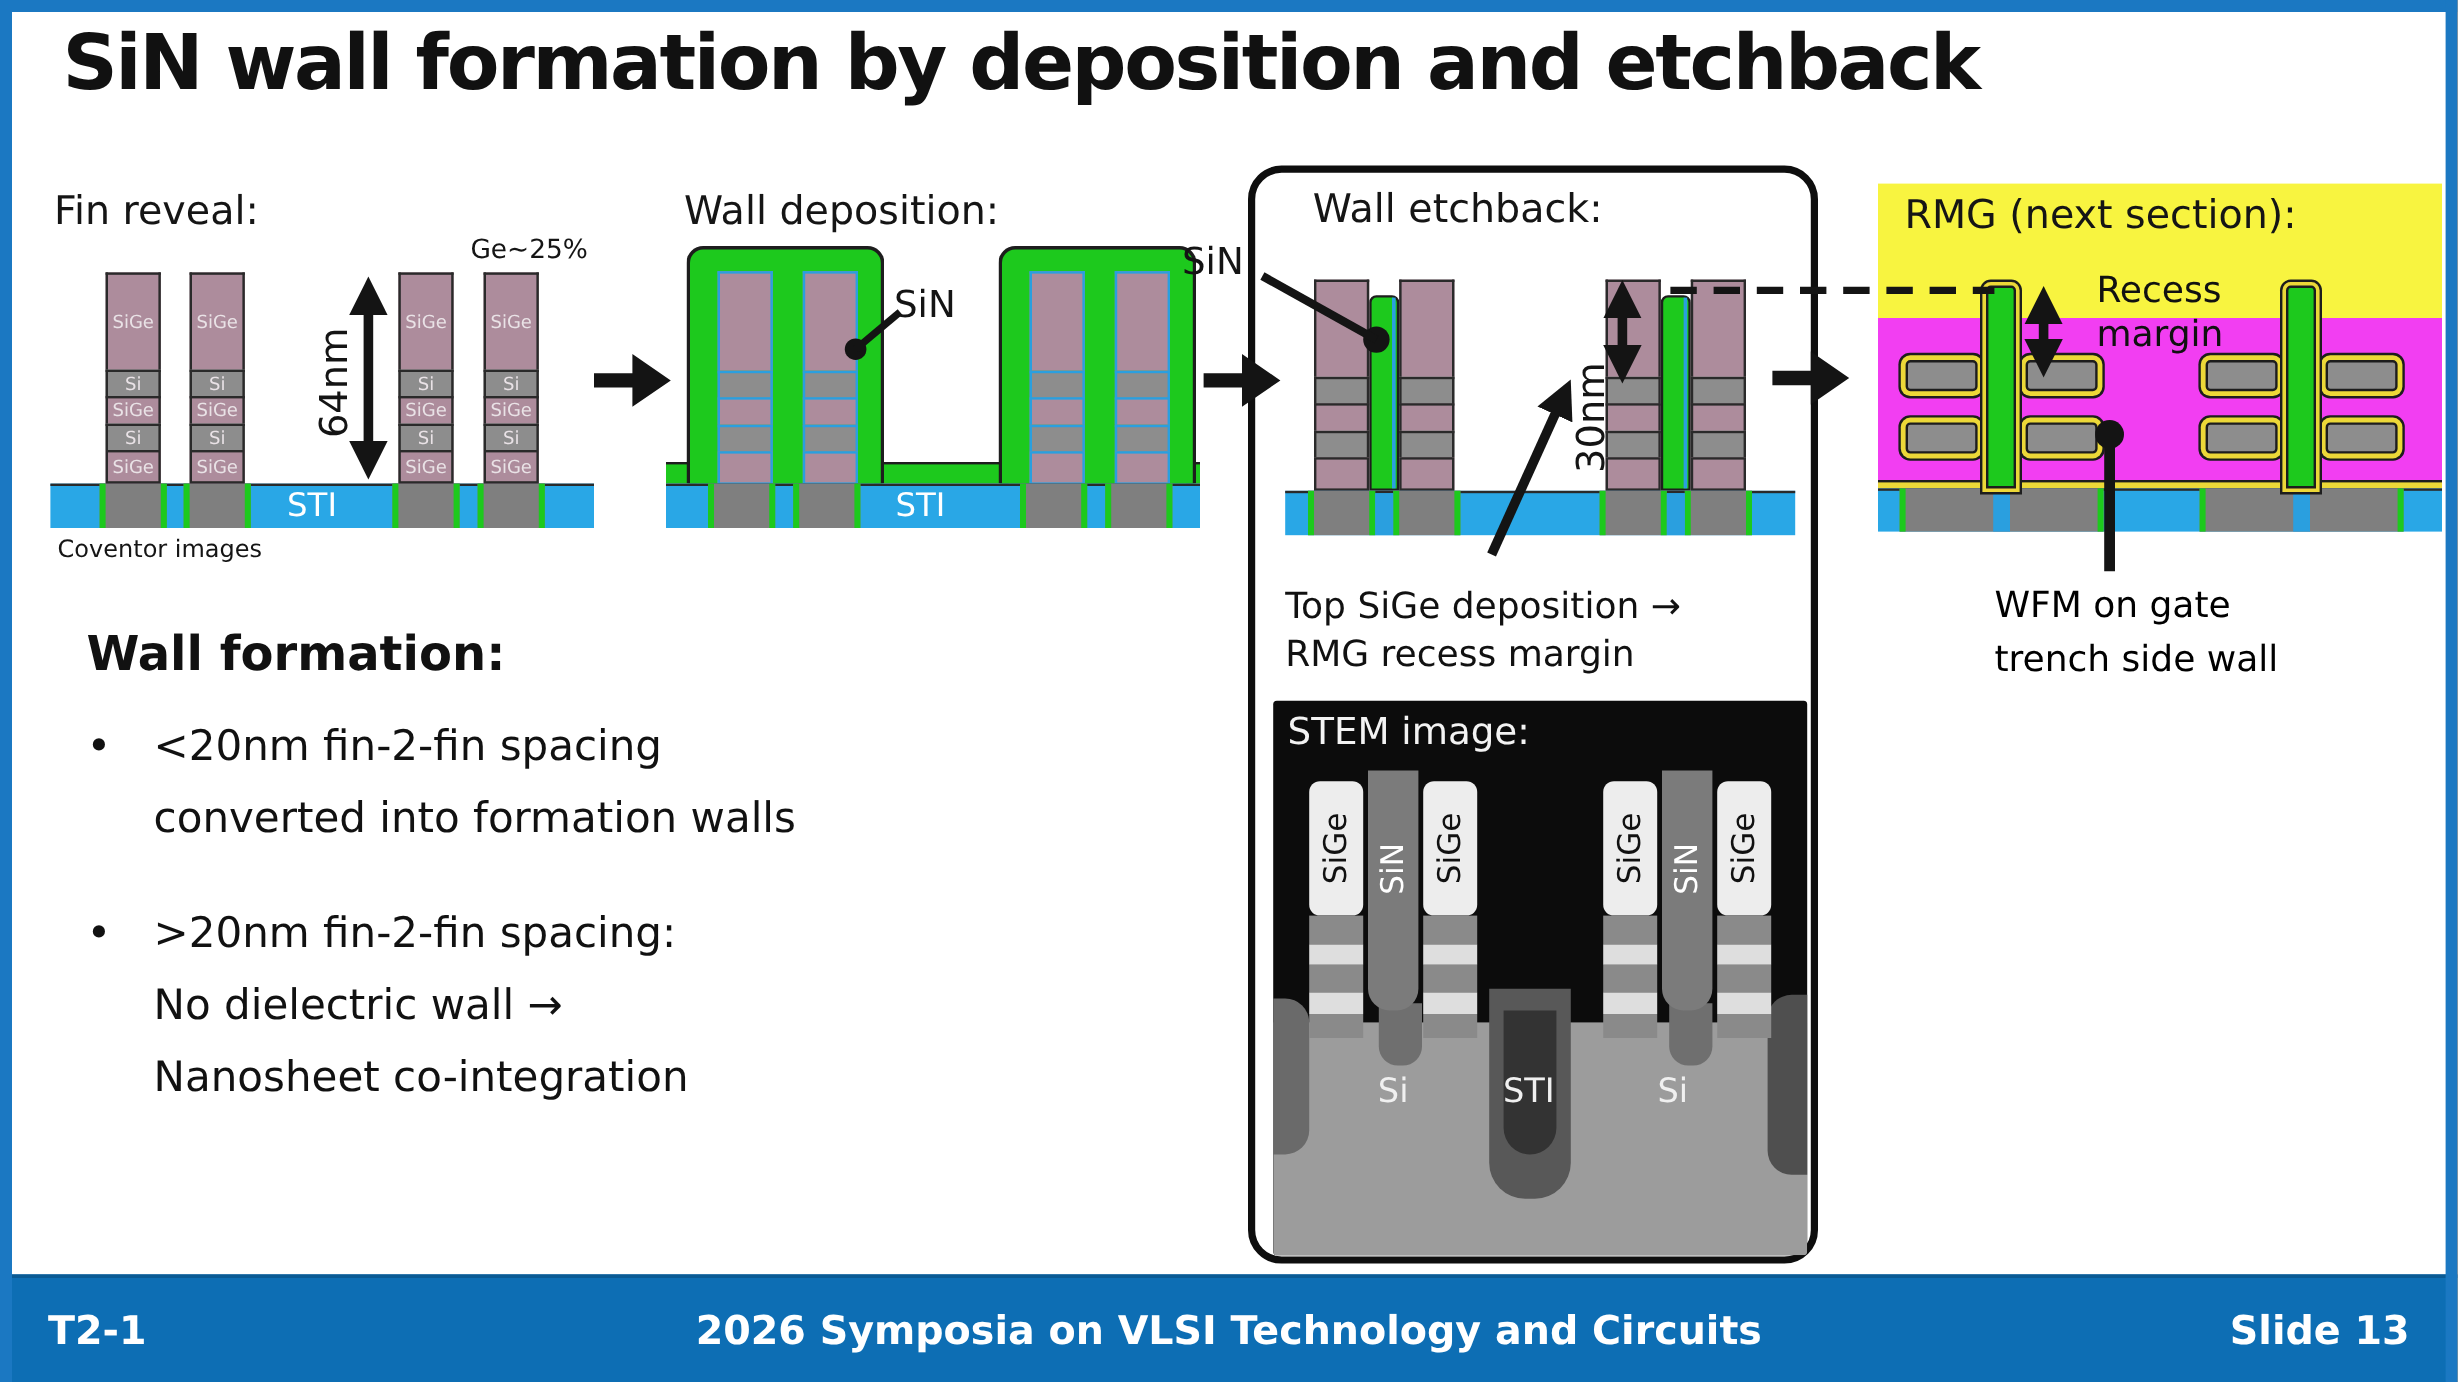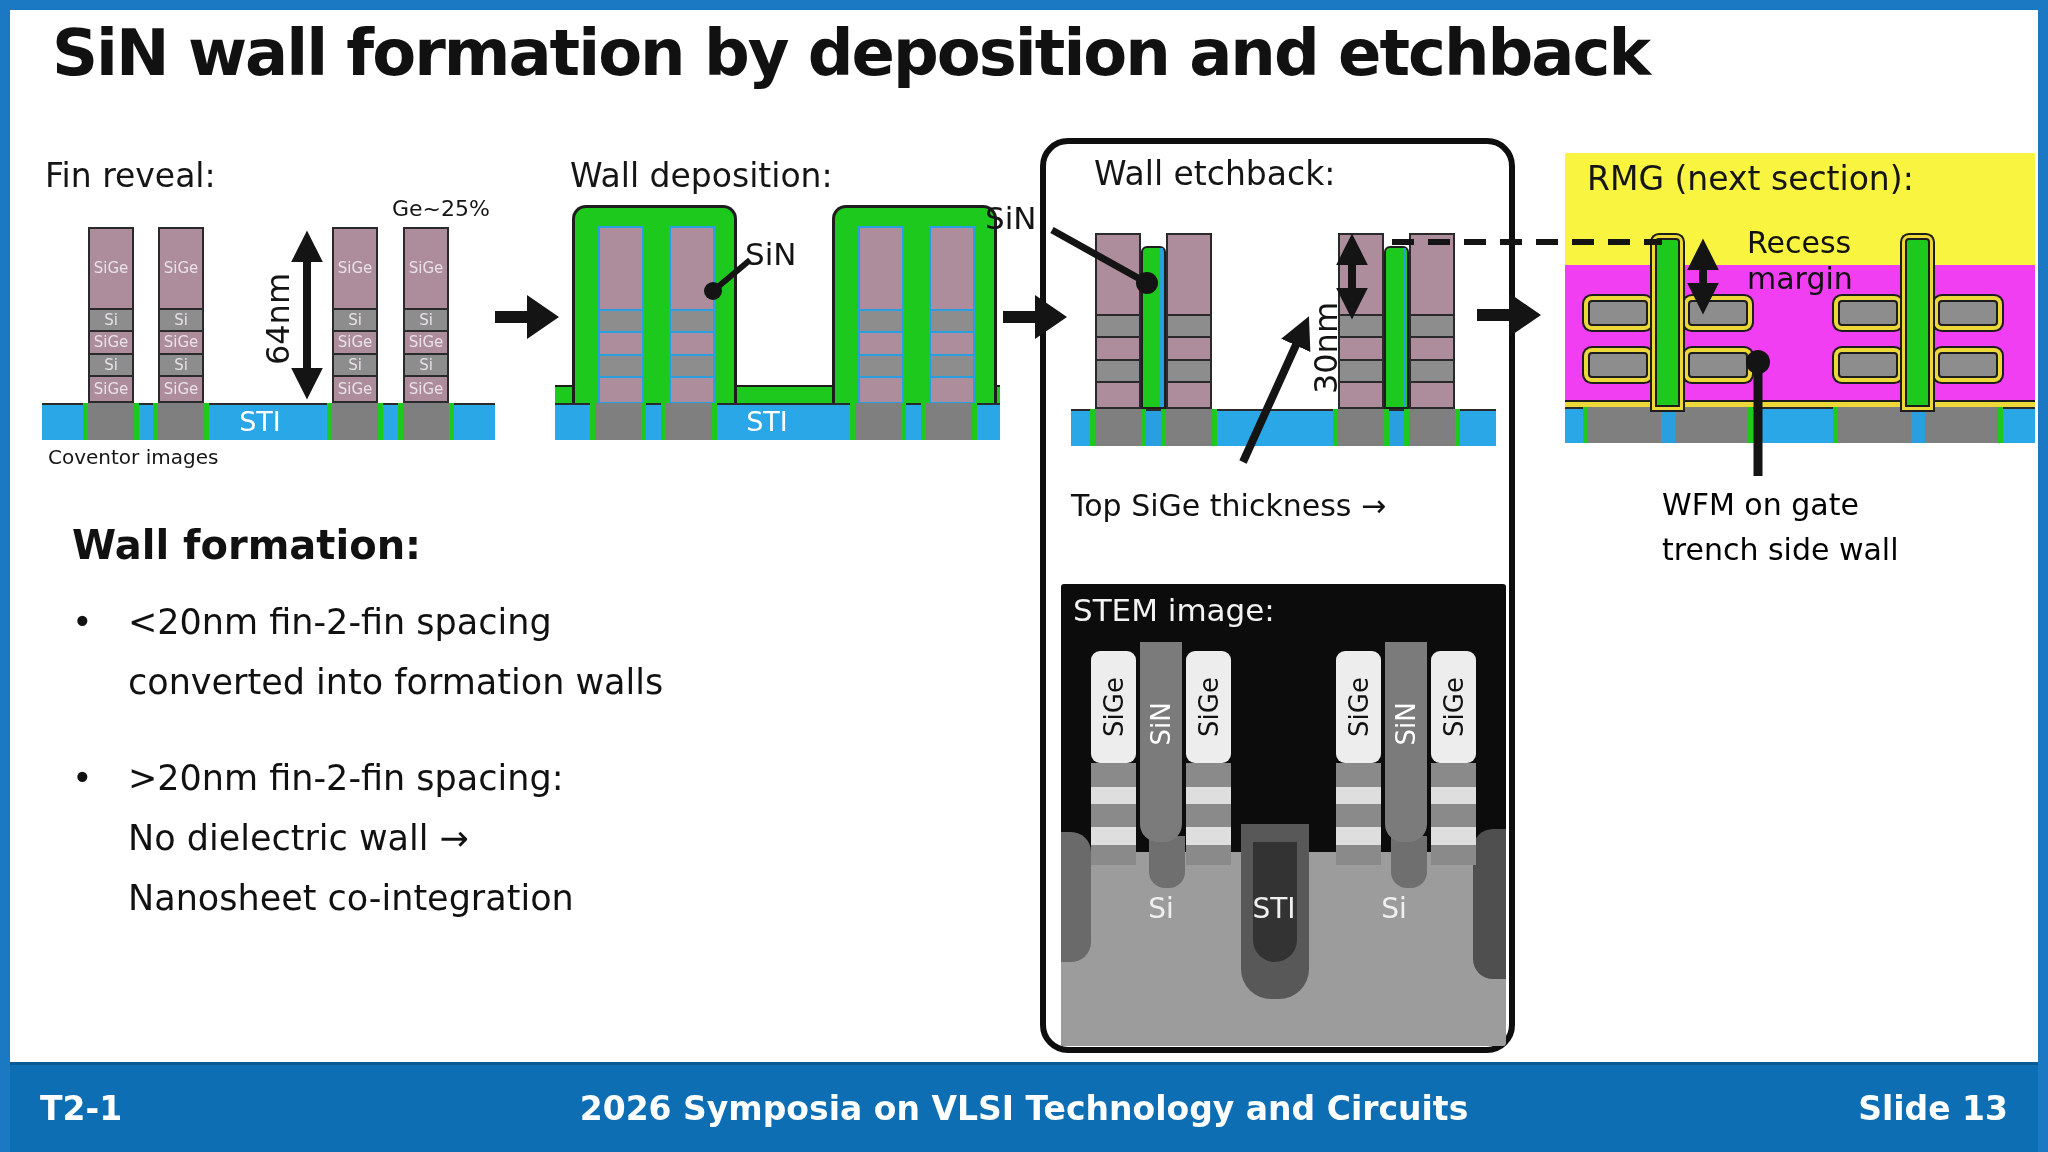--- a/index.html
+++ b/index.html
@@ -287,21 +287,22 @@
     <div class="abs ped" style="left:44px;top:265px"></div>
     <div class="abs ped" style="left:115px;top:265px"></div>
     <div class="abs ped" style="left:287px;top:265px"></div>
     <div class="abs ped" style="left:358px;top:265px"></div>
     <div class="abs rmg-cyanstrip" style="left:100px;top:267px;width:15px;height:35px"></div>
     <div class="abs rmg-cyanstrip" style="left:343px;top:267px;width:15px;height:35px"></div>
 
     <div class="abs vtext" style="left:200px;top:185px;width:160px;font-size:32px">30nm</div>
 
     <div class="abs note-text" style="left:25px;top:342px">
-      <div>Top SiGe thickness →</div>
+      <div>Top SiGe deposition →</div>
+      <div>RMG recess margin</div>
     </div>
 
     <div class="abs stem" style="left:15px;top:440px;width:445px;height:462px">
       <div class="abs stem-heading" style="left:12px;top:8px">STEM image:</div>
 
       <div class="abs stem-sub" style="left:0;top:268px;width:445px;height:194px"></div>
       <div class="abs" style="left:-22px;top:248px;width:52px;height:130px;background:#6a6a6a;border-radius:20px"></div>
       <div class="abs" style="left:88px;top:252px;width:36px;height:52px;background:#6f6f6f;border-radius:0 0 16px 16px"></div>
       <div class="abs" style="left:180px;top:240px;width:68px;height:175px;background:#585858;border-radius:0 0 30px 30px"></div>
       <div class="abs" style="left:192px;top:258px;width:44px;height:120px;background:#333;border-radius:0 0 22px 22px"></div>

